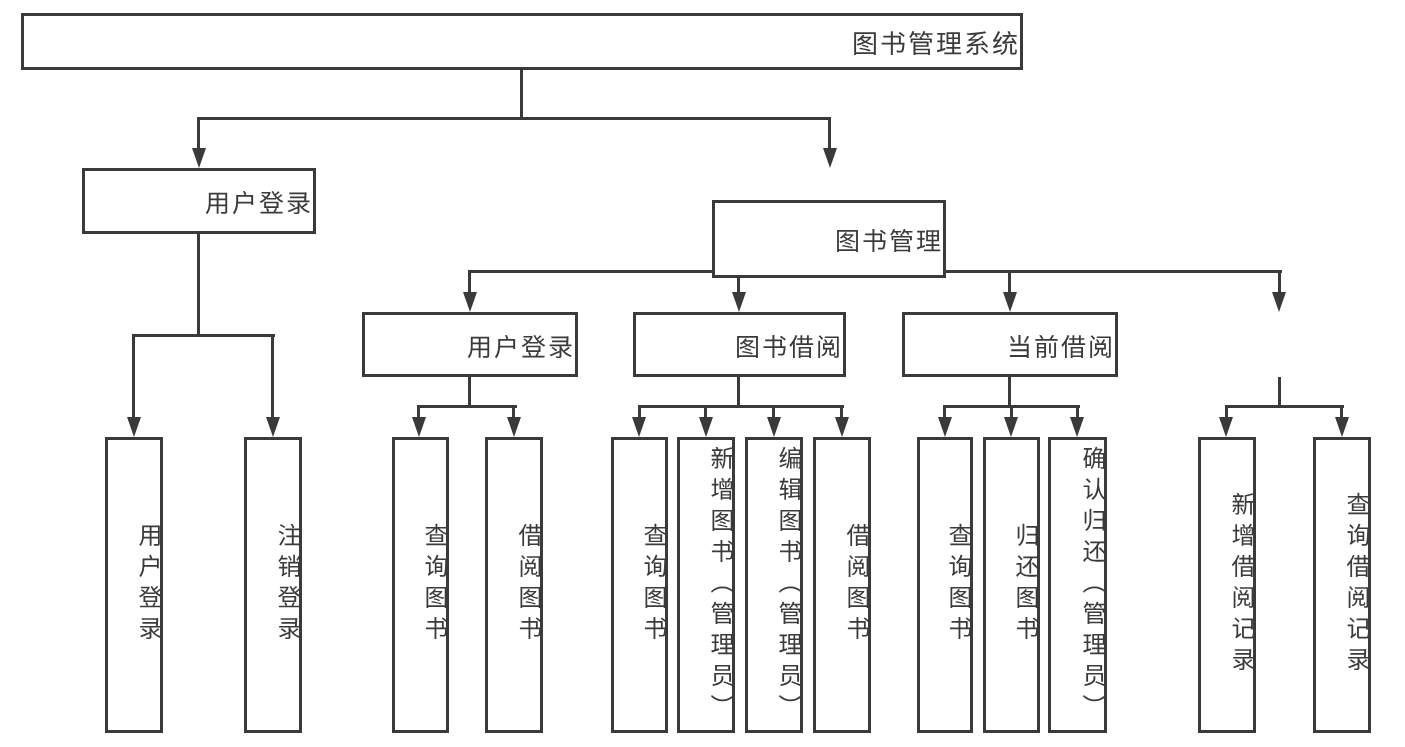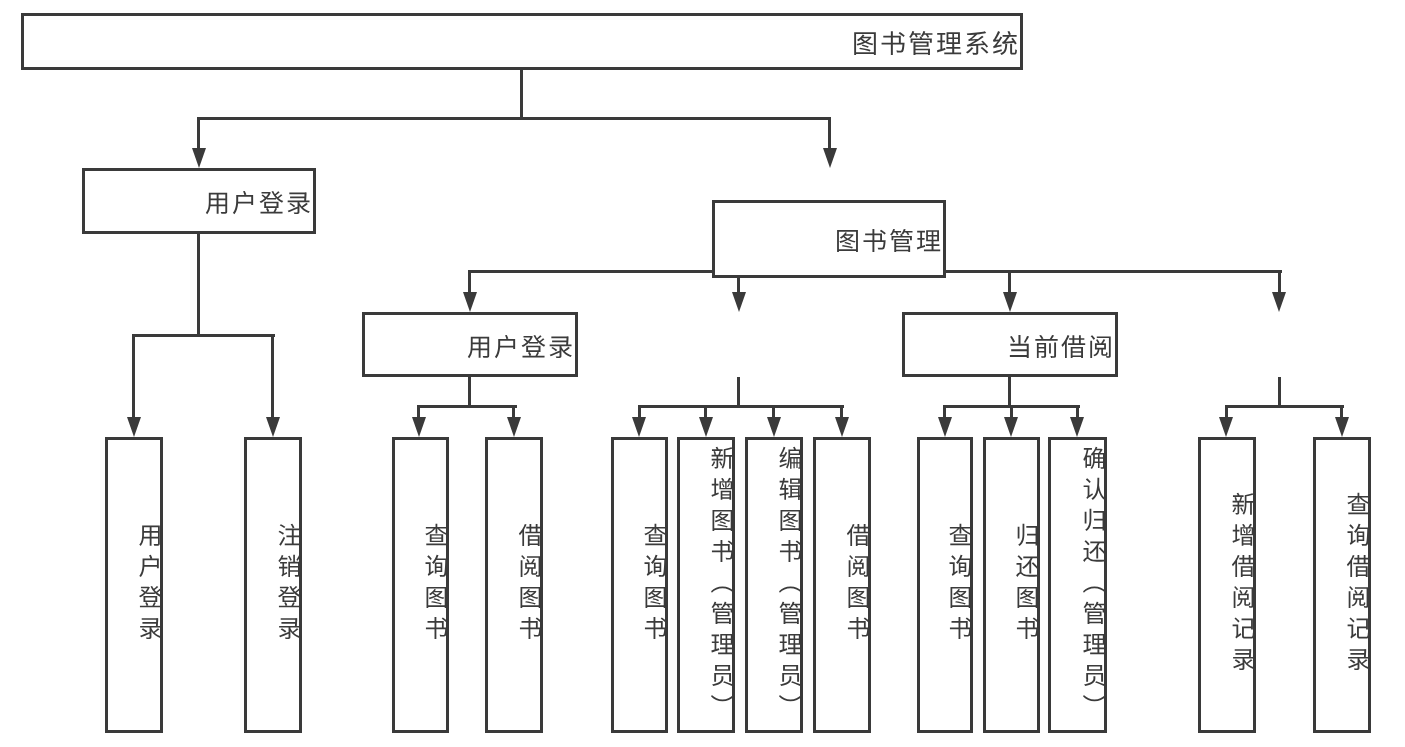--- a/index.html
+++ b/index.html
@@ -137,20 +137,23 @@
   <div class="box" style="left:82px; top:168px; width:234px; height:66px;">
     <span class="h-label">用户登录</span>
   </div>
   <div class="box" style="left:712px; top:168px; width:234px; height:78px;margin-top:32px;">
     <span class="h-label">图书管理</span>
   </div>
 
   <div class="box" style="left:362px; top:312px; width:216px; height:65px;">
     <span class="h-label">用户登录</span>
   </div>
+  <div class="box" style="left:633px; top:312px; width:213px; height:65px;">
+    <span class="h-label">图书借阅</span>
+  </div>
   <div class="box" style="left:902px; top:312px; width:216px; height:65px;">
     <span class="h-label">当前借阅</span>
   </div>
 
   <div class="box" style="left:105px; top:437px; width:58px; height:296px;">
     <span class="v-label">用户登录</span>
   </div>
   <div class="box" style="left:244px; top:437px; width:58px; height:296px;">
     <span class="v-label">注销登录</span>
   </div>

